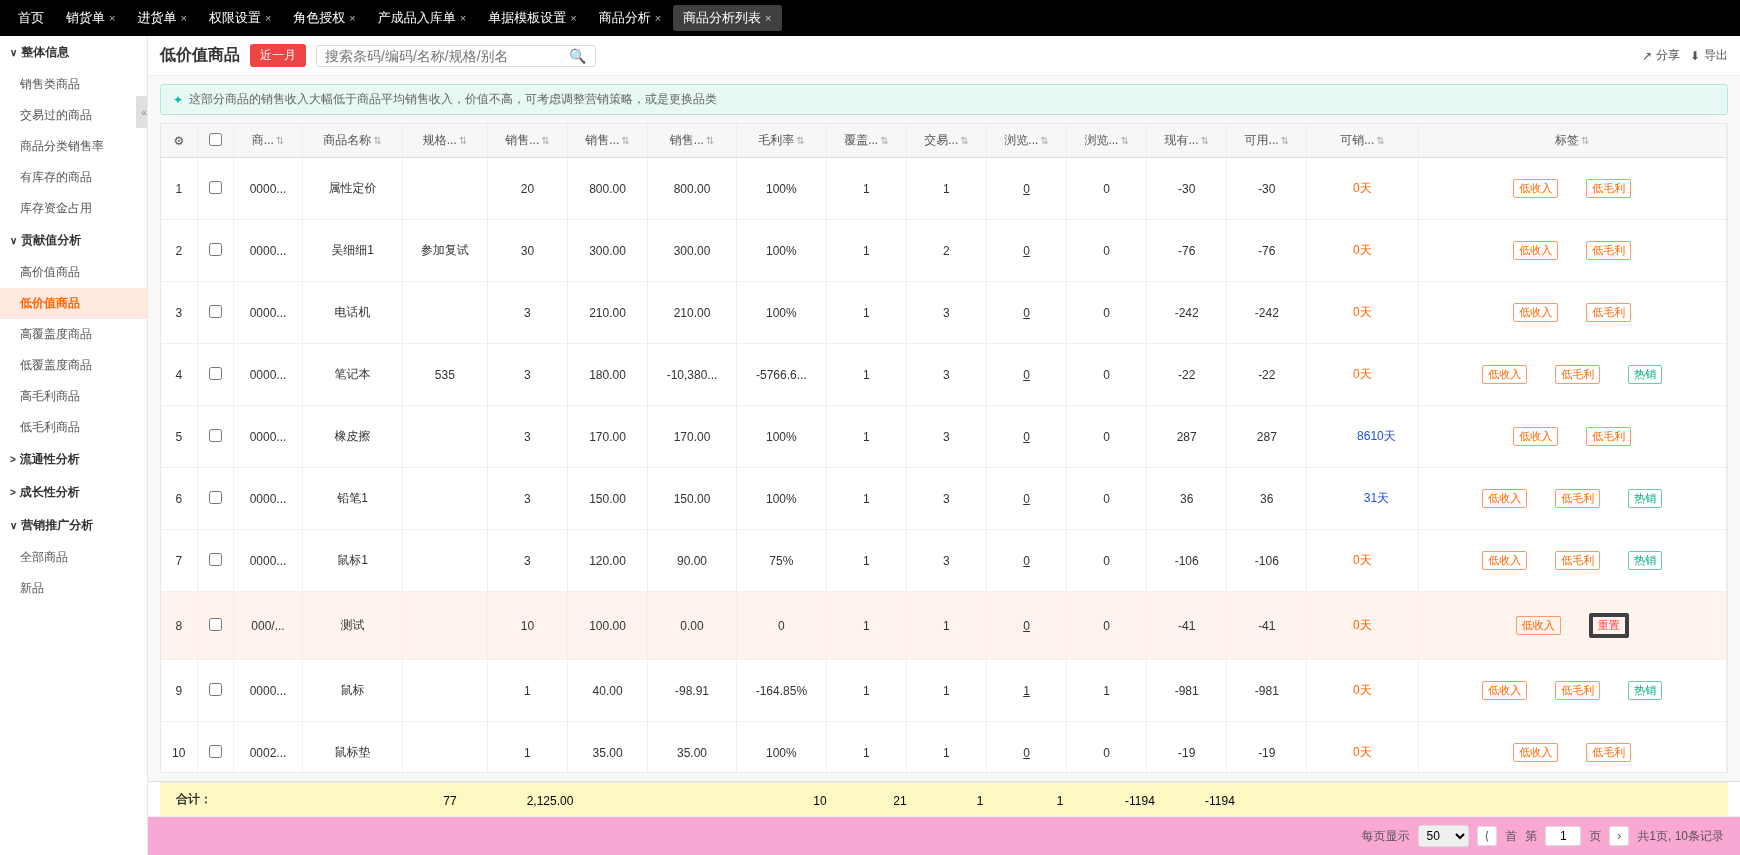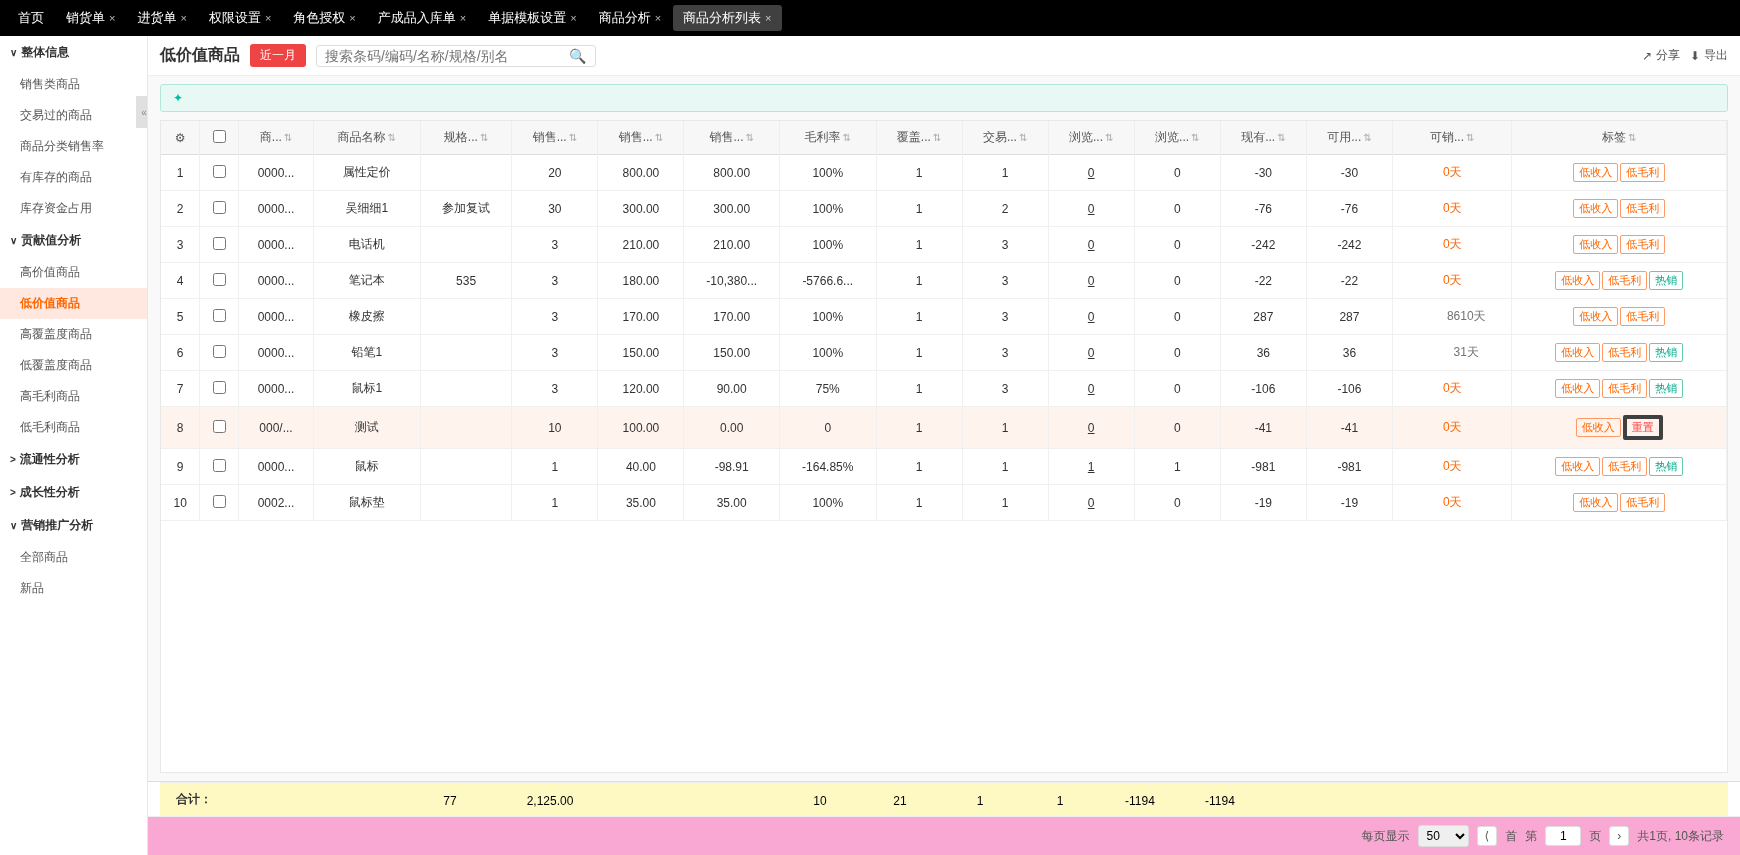--- a/index.html
+++ b/index.html
@@ -180,28 +180,28 @@
       padding: 7px 6px;
       text-align: center;
       color: #333;
       border-right: 1px solid #f0f0f0;
     }
     .tag {
       display: inline-block;
       padding: 1px 5px;
       border-radius: 2px;
       font-size: 11px;
-      margin: 1px;
+      margin: 14px;
     }
     .tag-orange { color: #ff6600; border: 1px solid #ff9966; }
     .tag-red { color: #ff4444; border: 4px solid #404040; }
     .tag-green { color: #00aa88; border: 1px solid #66ccaa; }
     .underline-num { text-decoration: underline; color: #333; }
     .zero-days { color: #ff6600; }
-    .days-val { color: #737373; margin-left: 28px; }
+    .days-val { color: #1d4ed8; margin-left: 28px; }
 
     
     .footer-bar {
       background: #fff;
       border-top: 1px solid #ddd;
       padding: 0 12px;
     }
 
     
     .pagination-bar {
@@ -315,20 +315,21 @@
         </div>
         <div class="action-btn">
           <span>⬇</span>
           <span>导出</span>
         </div>
       </div>
     </div>
 
     <div class="info-bar">
       <span class="info-icon">✦</span>
+      <span>这部分商品的销售收入大幅低于商品平均销售收入，价值不高，可考虑调整营销策略，或是更换品类</span>
     </div>
 
     <div class="table-wrapper">
       <table>
         <thead id="table-head">
             <tr>
               <th><span>⚙</span></th>
               <th><input type="checkbox" style=""></th>
               <th><span>商...</span><span class="sort-icon">⇅</span></th>
               <th><span>商品名称</span><span class="sort-icon">⇅</span></th>

